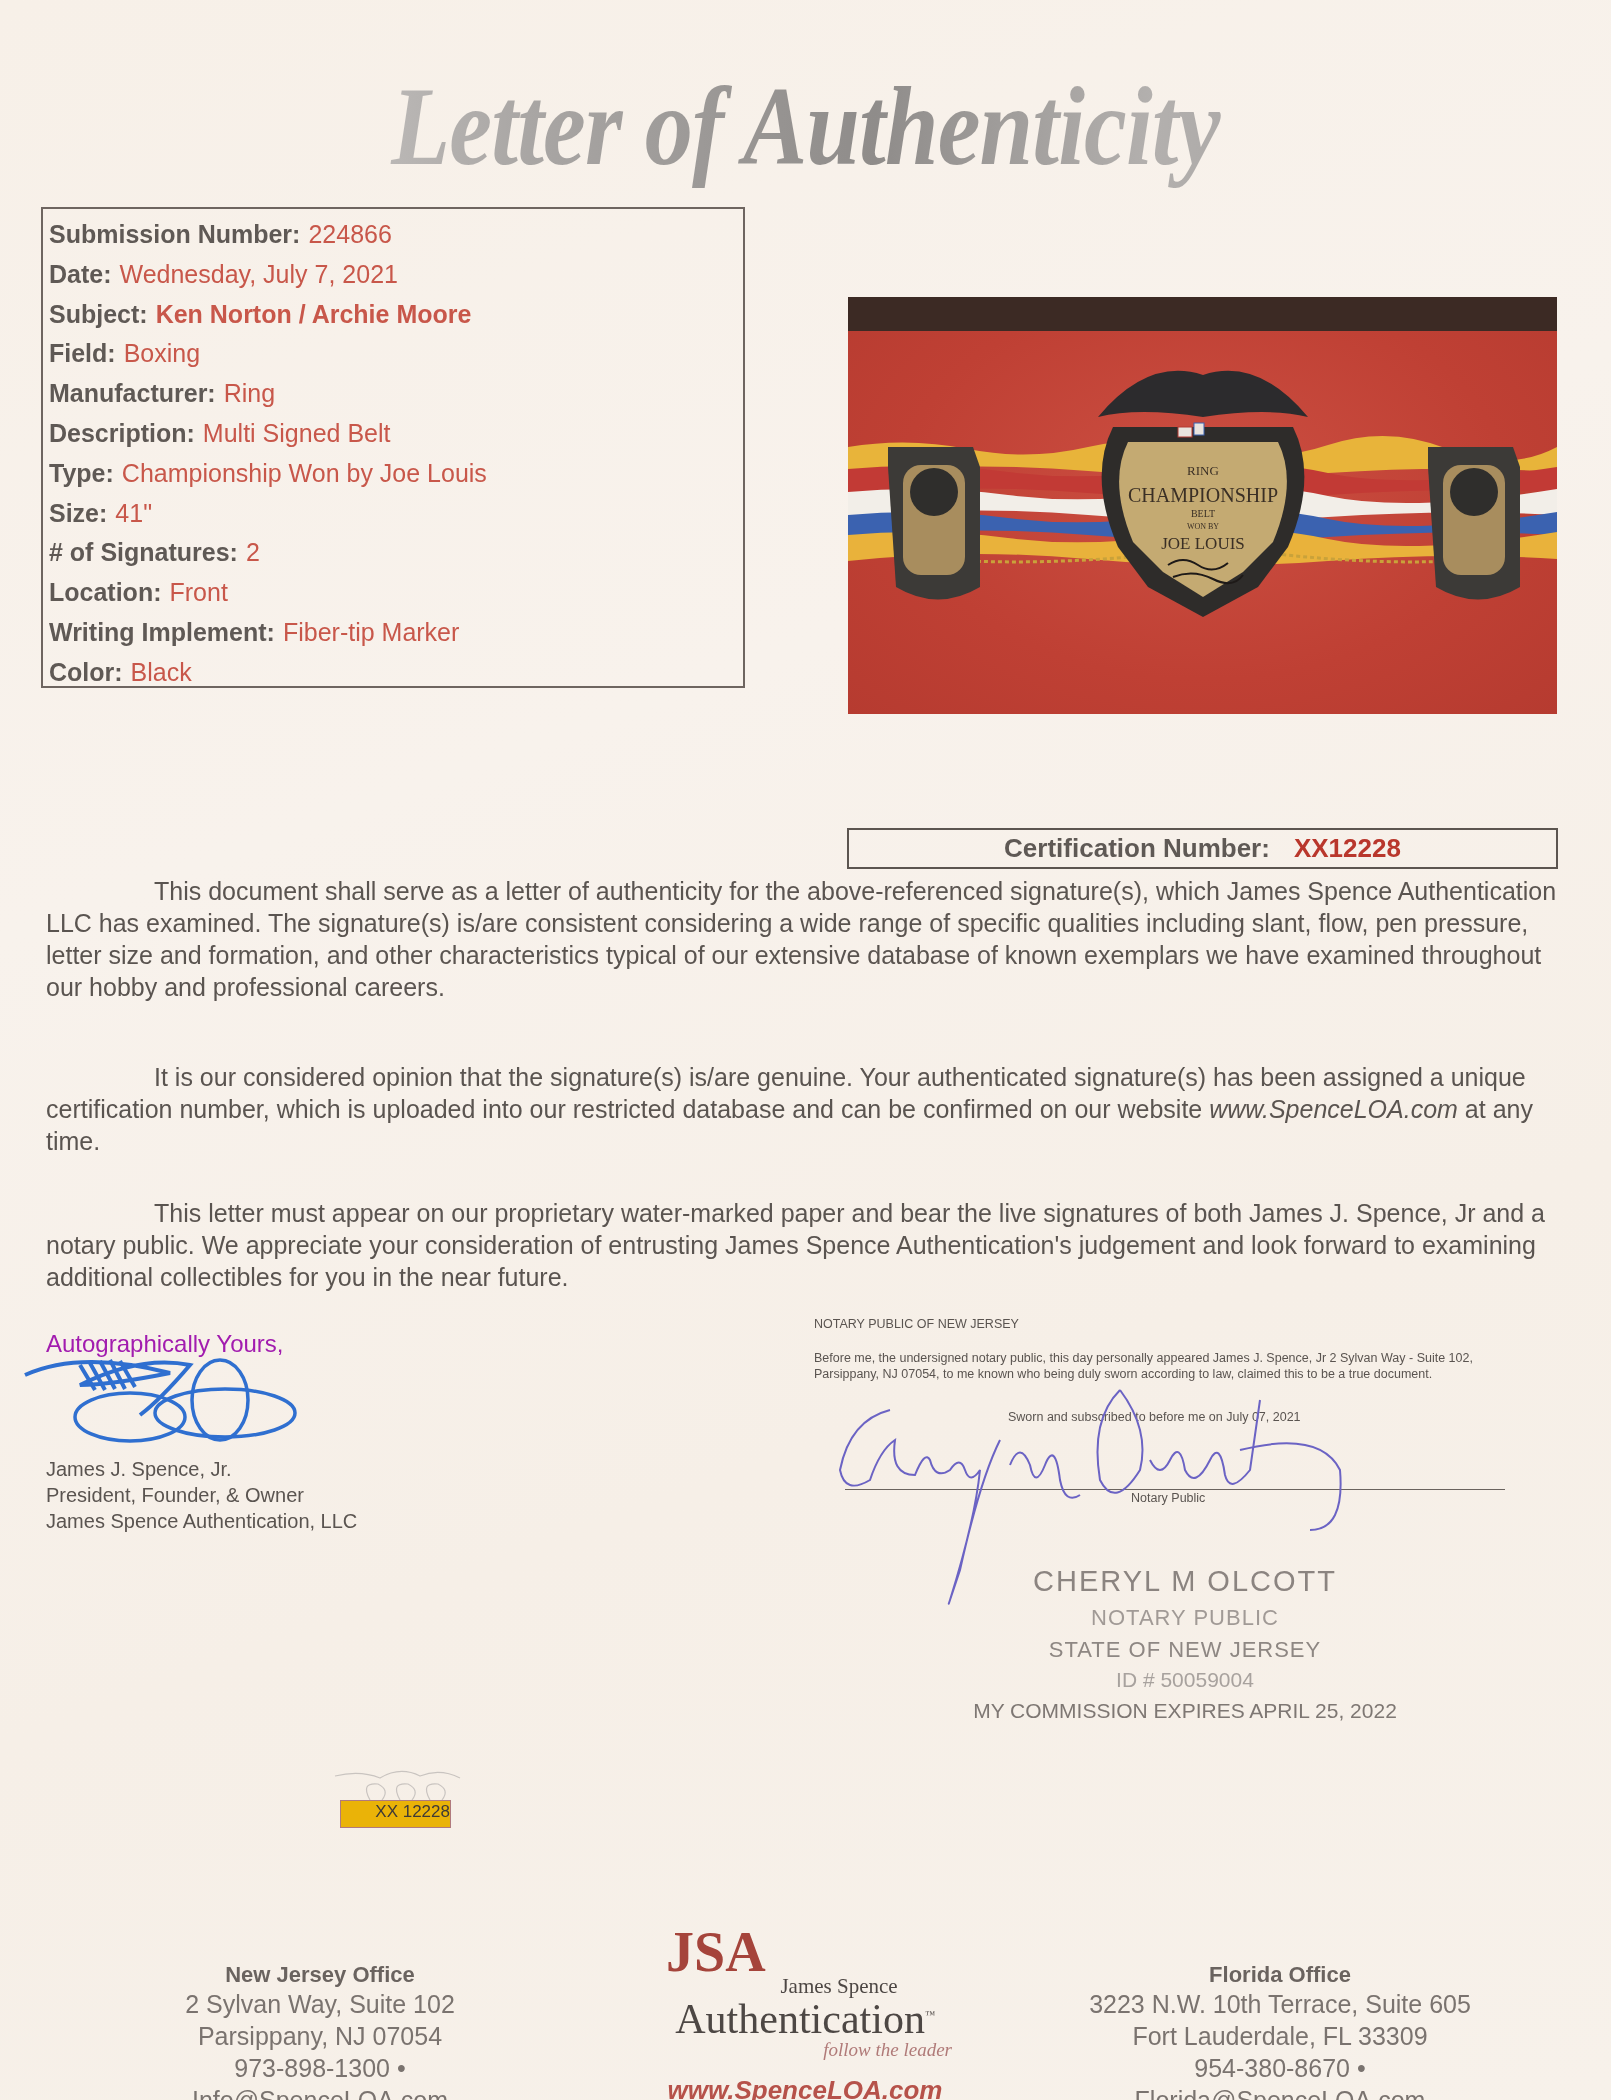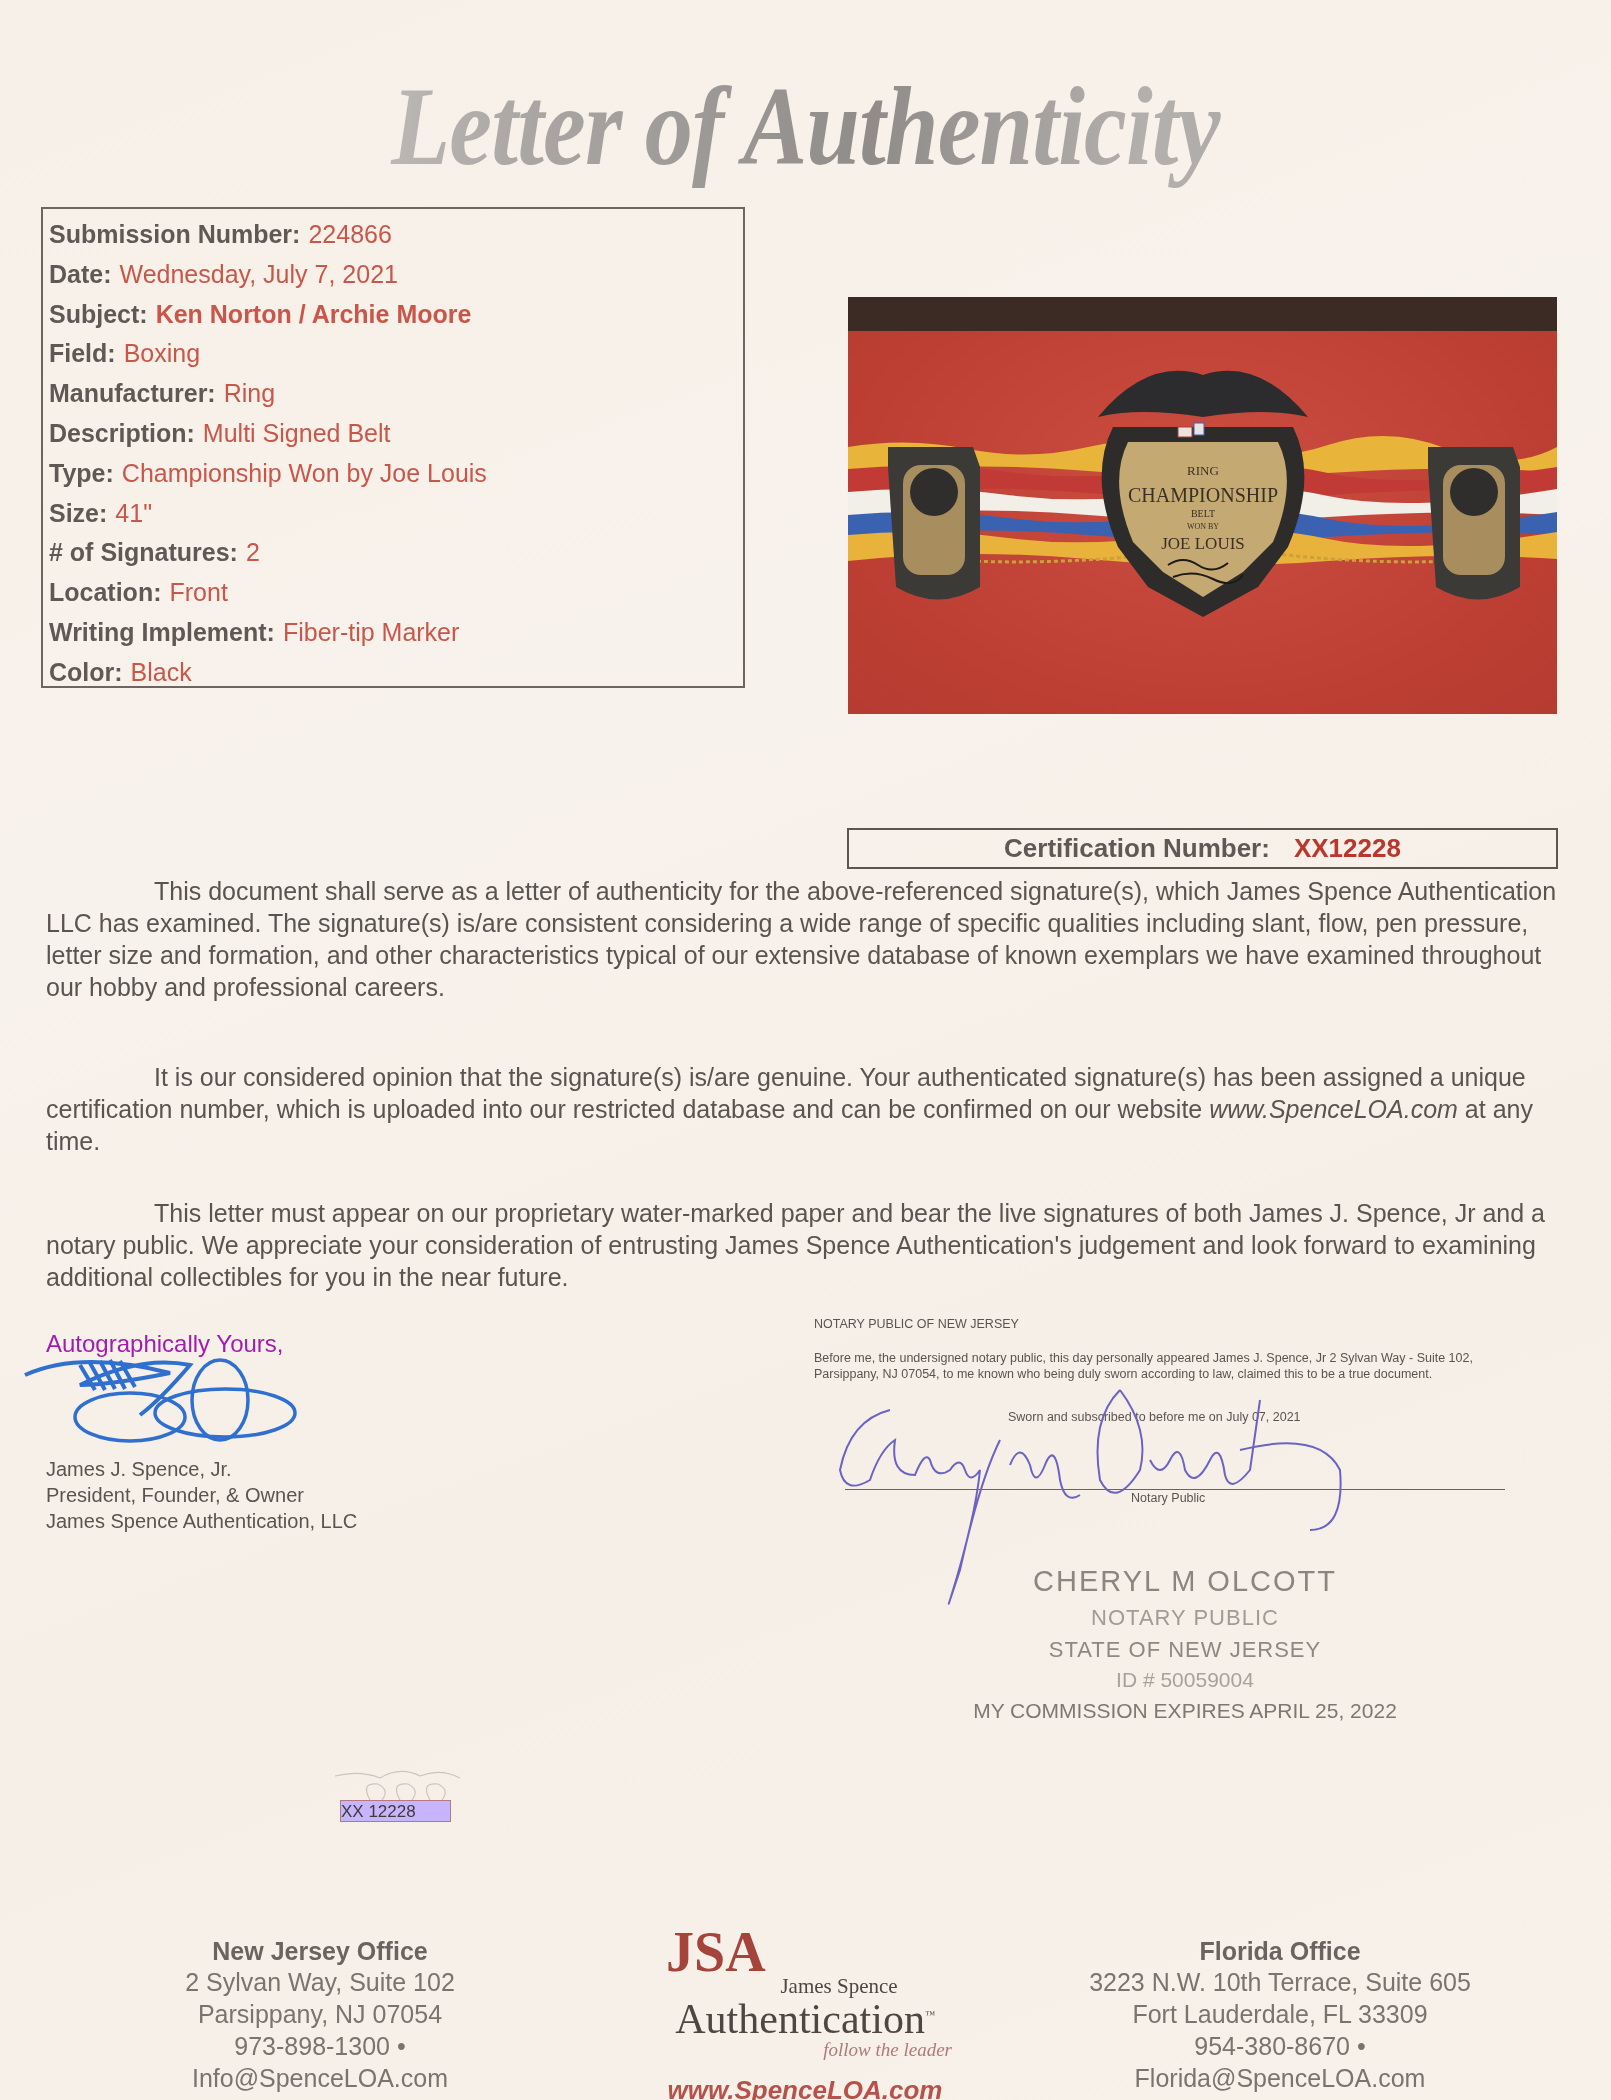--- a/index.html
+++ b/index.html
@@ -70,27 +70,27 @@
   .notary-caption { left:1131px; top:1491px; font-size:12.5px; color:#5a5450; }
 
   .stamp { left:900px; width:570px; text-align:center; color:#8b8480; }
   .stamp-name { top:1565px; font-size:29px; letter-spacing:2px; }
   .stamp-l2 { top:1605px; font-size:22px; letter-spacing:1px; color:#a19a96; }
   .stamp-l3 { top:1637px; font-size:22px; letter-spacing:1px; color:#8e8783; }
   .stamp-l4 { top:1668px; font-size:21px; color:#a8a29e; }
   .stamp-l5 { top:1699px; font-size:21px; color:#7e7773; }
 
   
-  .sticker { left:340px; top:1800px; width:111px; height:22px; border:1.5px solid #b07a7e;
-    box-sizing:border-box; text-align:left; font-size:17px; line-height:22px; color:#3e3a37; background:#c4b5fd; }
+  .sticker { left:340px; top:1800px; width:111px; height:28px; border:1.5px solid #b07a7e;
+    box-sizing:border-box; text-align:right; font-size:17px; line-height:22px; color:#3e3a37; background:#eab308; }
   .sticker-sig { left:330px; top:1762px; width:140px; height:40px; }
 
   
   .office { width:420px; text-align:center; color:#6a635f; }
-  .office-title { font-weight:bold; font-size:25px; }
+  .office-title { font-weight:bold; font-size:22px;margin-top:25px; }
   .office-line { font-size:25px; line-height:32px; color:#7a736f; }
   .logo { left:640px; top:1900px; width:330px; text-align:center; }
   .logo-jsa { font-family:"Liberation Serif", serif; font-weight:bold; font-size:56px; color:#a5443b; line-height:50px; text-align:left; padding-left:26px;margin-top:27px; }
   .logo-js { font-family:"Liberation Serif", serif; font-size:21px; color:#4d4744; line-height:18px; text-align:center; padding-left:68px; }
   .logo-auth { font-family:"Liberation Serif", serif; font-size:42px; color:#4d4744; line-height:40px; }
   .logo-tag { font-family:"Liberation Serif", serif; font-style:italic; font-size:19px; color:#b07a78; text-align:right; padding-right:18px; }
   .logo-url { font-weight:bold; font-style:italic; font-size:26px; color:#b6524a; margin-top:14px; }
 </style>
 </head>
 <body>

